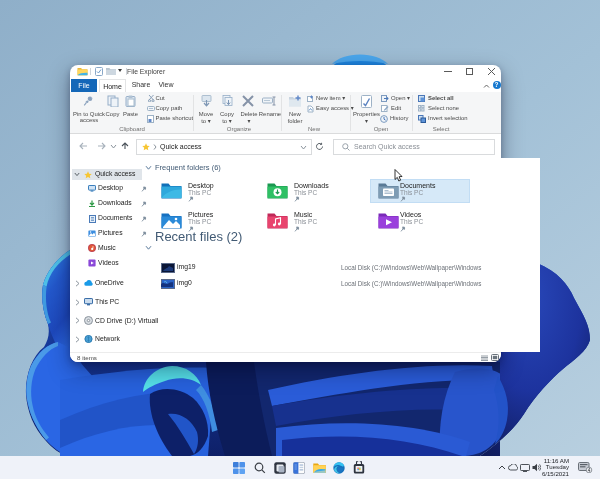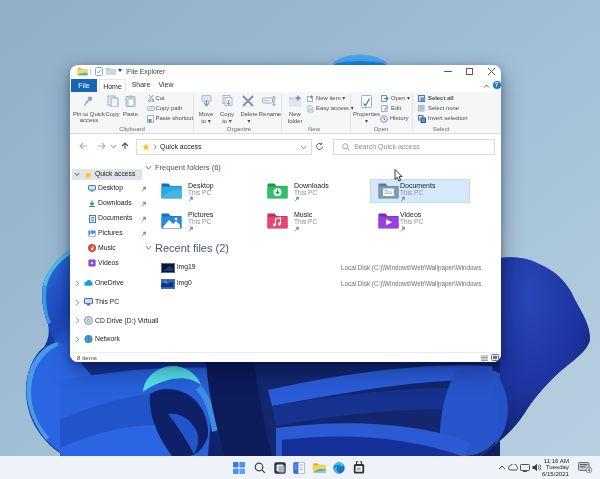--- a/index.html
+++ b/index.html
@@ -8,21 +8,21 @@
   .abs{position:absolute;}
   
   #win{position:absolute;left:70px;top:65px;width:431px;height:297px;
     background:#fff;border-radius:8px;box-shadow:0 8px 22px rgba(0,0,30,.38), 0 2px 6px rgba(0,0,40,.25);
     font-family:"Liberation Sans",sans-serif;}
   #titlebar{position:absolute;left:0;top:0;width:100%;height:13px;}
   #tabs{position:absolute;left:0;top:13px;width:100%;height:14px;background:#fff;}
   #ribbon{position:absolute;left:0;top:27px;width:100%;height:42px;background:#f5f6f7;
     border-bottom:1px solid #dadbdc;box-sizing:border-box;}
   #addr{position:absolute;left:0;top:69px;width:100%;height:24px;background:#fff;}
-  #main{position:absolute;left:0;top:93px;width:100%;height:194px;background:#fff;}
+  #main{position:absolute;left:0;top:93px;width:100%;height:194px;background:#fff;padding-left:39px;}
   #statusbar{position:absolute;left:0;top:287px;width:100%;height:10px;background:#fff;
     border-top:1px solid #ececec;box-sizing:border-box;border-radius:0 0 8px 8px;}
   .t7{font-size:7px;color:#222;}
   .ribbonlabel{font-size:5.9px;color:#4a4a4a;line-height:6.5px;white-space:nowrap;}
   .grpname{position:absolute;font-size:6px;color:#6e6e6e;text-align:center;}
   .sep{position:absolute;width:1px;background:#e2e3e4;top:3px;height:36px;}
 </style>
 </head>
 <body>
 <div id="stage">
@@ -464,21 +464,21 @@
       <div class="abs" style="left:330px;top:60px;font-size:6.5px;color:#8a8f96;">This PC</div>
       <svg class="abs" style="left:330px;top:67.5px" width="6" height="6" viewBox="0 0 6 6">
           <circle cx="3.7" cy="2" r="1.5" fill="#8a99a8"></circle>
           <path d="M2.9,3 L1,5.4" stroke="#8a99a8" stroke-width="1" fill="none"></path>
           <path d="M4.8,3.4 L2.4,1" stroke="#6e7e8e" stroke-width="0.8"></path>
         </svg>
 
       <svg class="abs" style="left:75px;top:86.5px" width="7" height="6" viewBox="0 0 7 6">
           <path d="M1,1.2 l2.5,3 L6,1.2" fill="none" stroke="#5a7a9a"></path>
         </svg>
-      <div class="abs" style="left:85px;top:84px;font-size:11px;color:#415a74;">Recent files (2)</div>
+      <div class="abs" style="left:85px;top:71px;font-size:13px;color:#415a74;">Recent files (2)</div>
 
       <div class="abs" style="left:91px;top:104.5px;width:12px;height:8px;background:#0a1636;border:0.5px solid #5a6a8a;"></div>
       <svg class="abs" style="left:91px;top:104.5px" width="12" height="8" viewBox="0 0 12 8">
           <path d="M2,8 C4,5 6,6 8,3 L12,5 V8 Z" fill="#1c3a7a"></path>
         </svg>
       <div class="abs" style="left:107px;top:105px;font-size:6.8px;color:#222;">img19</div>
       <div class="abs" style="left:271px;top:105.5px;font-size:6.3px;color:#6b7077;">Local Disk (C:)\Windows\Web\Wallpaper\Windows</div>
 
       <div class="abs" style="left:91px;top:120.5px;width:12px;height:8px;background:#2a63c8;border:0.5px solid #5a6a8a;"></div>
       <svg class="abs" style="left:91px;top:120.5px" width="12" height="8" viewBox="0 0 12 8">

